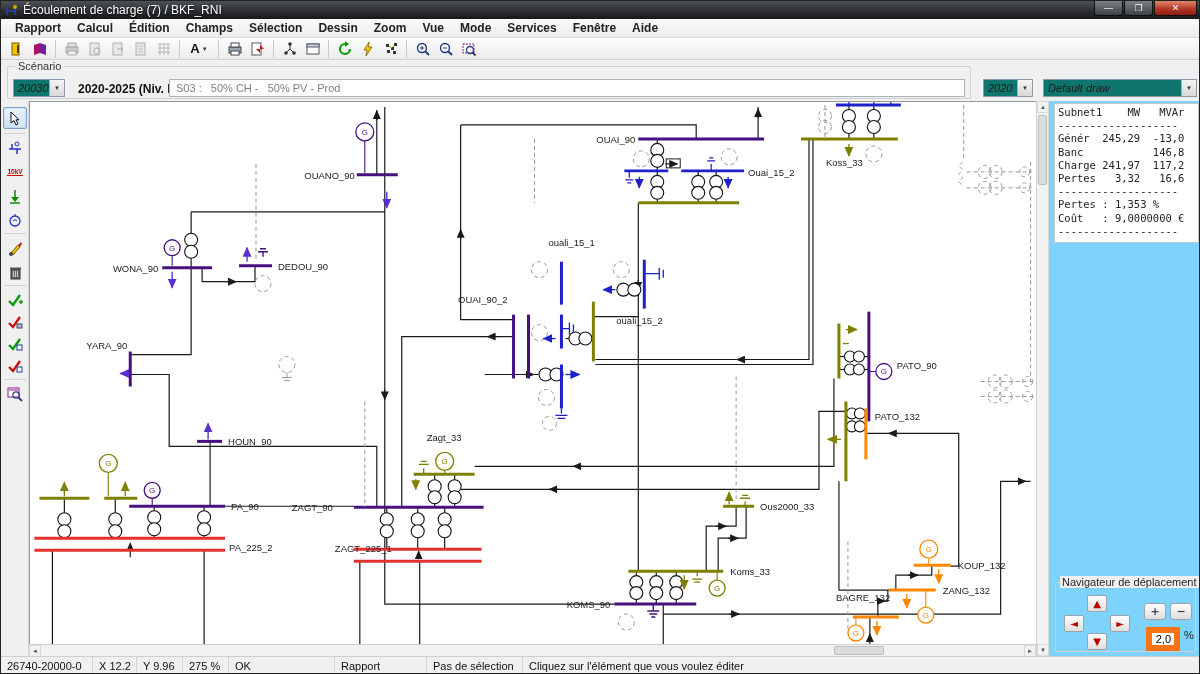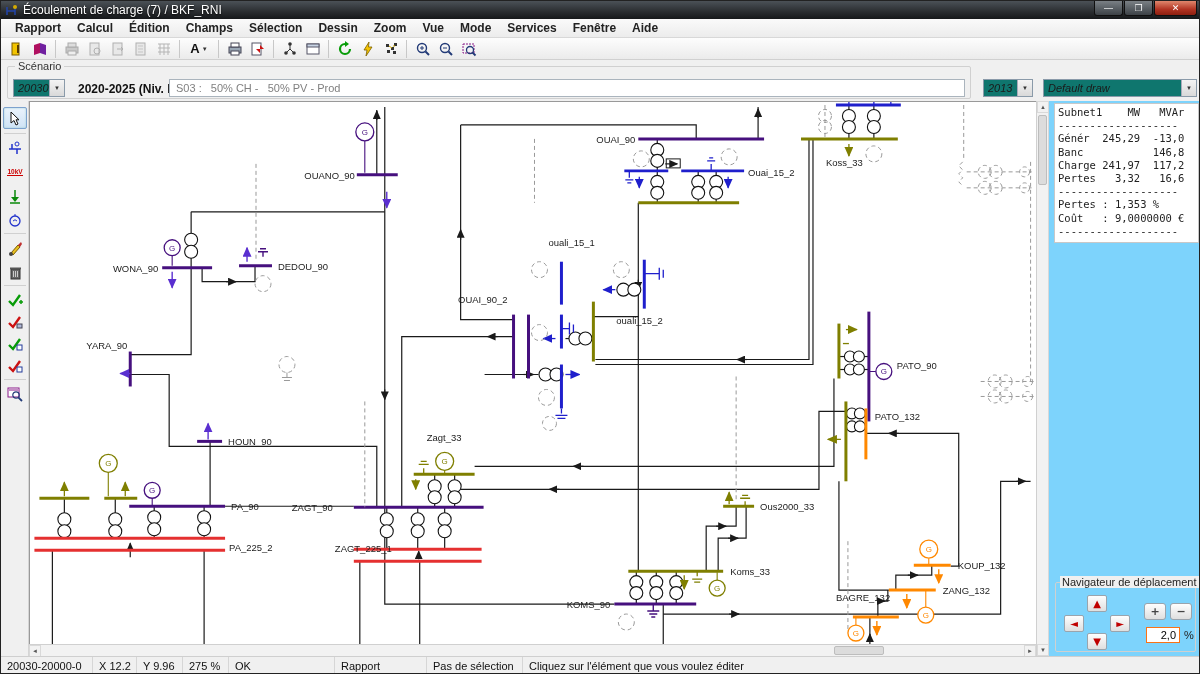--- a/index.html
+++ b/index.html
@@ -61,21 +61,21 @@
   
   .rightpanel{position:absolute;left:1047px;top:100px;width:153px;height:555px;background:#7dd3fc;border-left:1px solid #d8d8d8;}
   .report{position:absolute;left:5px;top:2px;width:145px;height:140px;background:#fff;border:1px solid #c8c8c8;
     font-family:"DejaVu Sans Mono",monospace;font-size:10.5px;line-height:13.2px;color:#222;padding:2px 3px;white-space:pre;}
   .navgroup{position:absolute;left:6px;top:481px;width:141px;height:70px;border:1px solid #d0d0d0;border-radius:2px;}
   .navtitle{position:absolute;left:4px;top:-7px;background:#f0f0f0;font-size:11px;color:#222;padding:0 2px;white-space:nowrap;}
   .navbtn{position:absolute;width:20px;height:17px;background:linear-gradient(#fefefe,#dfdfdf);
     border:1px solid #9aa4ad;border-radius:2px;display:flex;align-items:center;justify-content:center;
     color:#c00000;font-size:10px;font-family:"DejaVu Sans",sans-serif;}
   .navbtn.pm{color:#444;font-size:11px;font-weight:bold;width:22px;border-radius:3px;}
-  .navfield{position:absolute;width:34px;height:16px;background:#fff;border:1px solid #f97316;
+  .navfield{position:absolute;width:34px;height:24px;background:#fff;border:6px solid #f97316;
     font-size:11px;text-align:right;padding:1px 3px;}
   .navpct{position:absolute;font-size:11px;color:#222;}
   
   .statusbar{position:absolute;left:0;top:655px;width:1200px;height:19px;background:#f0f0f0;border-top:1px solid #cfcfcf;display:flex;}
   .scell{height:100%;border-right:1px solid #d6d6d6;display:flex;align-items:center;
     padding:0 6px;font-size:11px;color:#111;white-space:nowrap;overflow:hidden;}
   svg text.buslabel{font-family:"Liberation Sans",sans-serif;font-size:9.5px;fill:#1c1c1c;}
   svg text.gtext{font-family:"Liberation Sans",sans-serif;font-size:8px;}
 </style>
 </head>
@@ -235,21 +235,21 @@
     <div class="groupbox" style="left:6px;top:6px;width:964px;height:33px;"></div>
     <div class="grouplabel" style="left:14px;top:0px;">Scénario</div>
     <div class="combo" style="left:12px;top:19px;width:52px;">
       <span class="val">20030</span>
       <span class="btn">▼</span>
     </div>
     <div class="boldlbl" style="left:77px;top:22px;">2020-2025 (Niv. bas)</div>
     <div class="txtfield" style="left:168px;top:19px;width:796px;">S03 :   50% CH -   50% PV - Prod</div>
     <div class="smalllbl" style="left:984px;top:2px;">Année</div>
     <div class="combo" style="left:982px;top:19px;width:50px;">
-      <span class="val">2013</span>
+      <span class="val">2020</span>
       <span class="btn">▼</span>
     </div>
     <div class="smalllbl" style="left:1044px;top:2px;">Vue</div>
     <div class="combo" style="left:1042px;top:19px;width:154px;">
       <span class="val">Default draw</span>
       <span class="btn">▼</span>
     </div>
   </div>
 
   <div class="lefttools">
@@ -698,21 +698,21 @@
       <div class="navbtn" style="left:54px;top:32px;">►</div>
       <div class="navbtn" style="left:31px;top:50px;">▼</div>
       <div class="navbtn pm" style="left:88px;top:20px;">+</div>
       <div class="navbtn pm" style="left:114px;top:20px;">−</div>
       <input class="navfield" style="left: 90px; top: 44px;" value="2,0">
       <div class="navpct" style="left:128px;top:46px;">%</div>
     </div>
   </div>
 
   <div class="statusbar" id="statusbar">
-      <div class="scell" style="width: 92px;">20030-20000-0</div>
+      <div class="scell" style="width: 92px;">26740-20000-0</div>
       <div class="scell" style="width: 44px;">X 12.2</div>
       <div class="scell" style="width: 46px;">Y 9.96</div>
       <div class="scell" style="width: 46px;">275 %</div>
       <div class="scell" style="width: 106px;">OK</div>
       <div class="scell" style="width: 92px;">Rapport</div>
       <div class="scell" style="width: 96px;">Pas de sélection</div>
       <div class="scell" style="flex: 1 1 0%;">Cliquez sur l'élément que vous voulez éditer</div>
     </div>
 </div>
 

